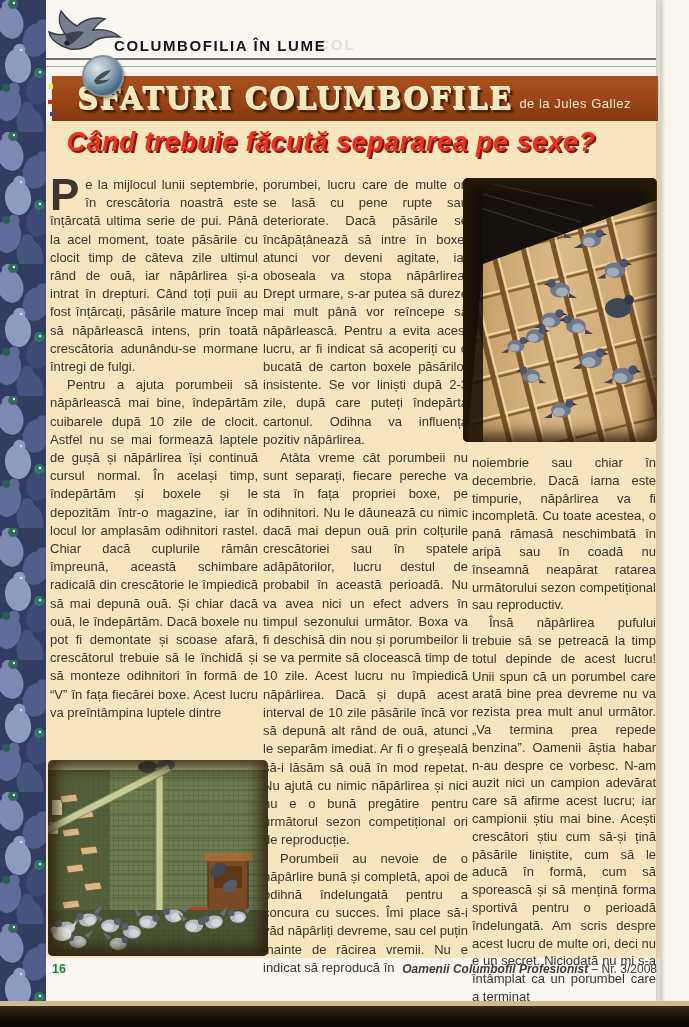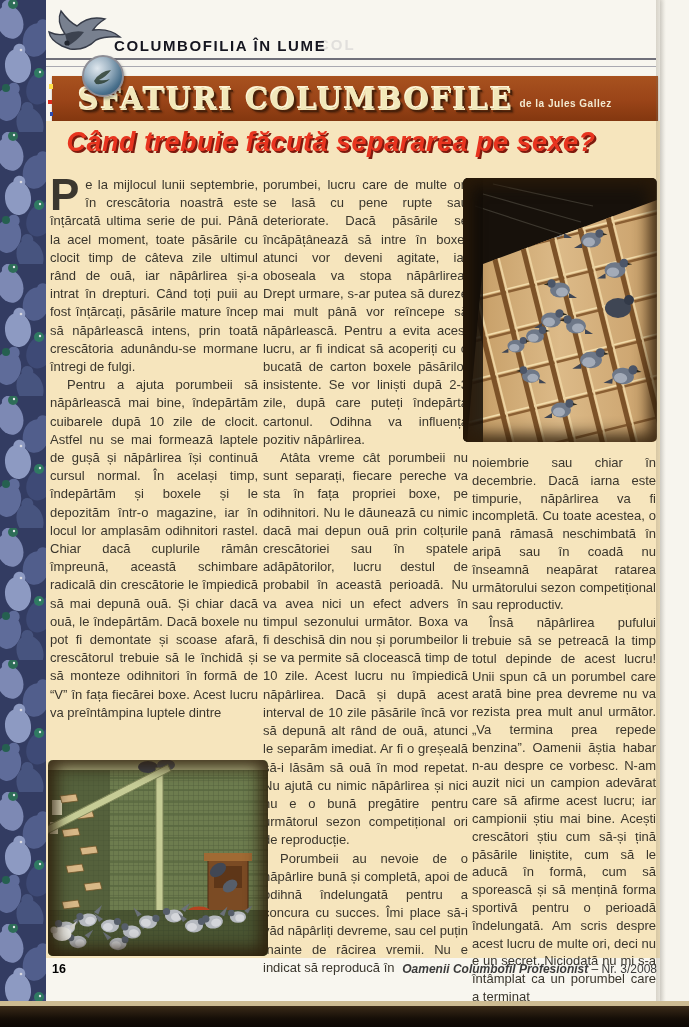--- a/index.html
+++ b/index.html
@@ -22,21 +22,21 @@
   .globe{left:82px;top:55px;width:38px;height:38px;border-radius:50%;
          background:radial-gradient(circle at 35% 30%,#dfe7ee 0%,#9fb4c4 35%,#49708c 70%,#27425c 100%);
          border:2px solid #8d8d95;box-shadow:1px 2px 3px rgba(0,0,0,.35);z-index:5;}
   .globe svg{width:100%;height:100%;}
 
   
   .banner{left:52px;top:76px;width:606px;height:45px;background:linear-gradient(180deg,#a8521f 0%,#9a4418 55%,#83370f 100%);
           display:flex;align-items:center;padding-left:26px;box-sizing:border-box;box-shadow:0 1px 2px rgba(0,0,0,.25);}
   .banner-title{font-family:"DejaVu Serif",serif;font-weight:bold;font-size:29px;letter-spacing:1.5px;color:#f2e8ba;
                 text-shadow:-1px -1px 0 #fdf6d8,2px 2px 0 #49210a,3px 3px 2px rgba(0,0,0,.4);transform:scaleY(1.05);}
-  .banner-byline{font-size:10px;font-weight:bold;color:#f3ead0;margin-left:6px;margin-top:10px;letter-spacing:.5px;}
+  .banner-byline{font-size:13px;font-weight:normal;color:#f3ead0;margin-left:6px;margin-top:10px;letter-spacing:.5px;}
   .speck1{left:49px;top:84px;width:4px;height:5px;background:#ffe14a;}
   .speck2{left:48px;top:100px;width:4px;height:4px;background:#d92a1d;}
   .speck3{left:50px;top:112px;width:3px;height:4px;background:#2a4ab0;}
 
   
   .panel{left:46px;top:121px;width:614px;height:837px;background:#f6e5bd;}
   .article-title{left:46px;top:127px;width:570px;text-align:center;font-size:27px;font-weight:bold;font-style:italic;
                  color:#e8341f;letter-spacing:.5px;text-shadow:2px 2px 0 #7e1a0e;}
 
   
@@ -50,21 +50,21 @@
   .quote-italic{}
 
   
   .photo{border-radius:5px;overflow:hidden;}
   .photo svg{display:block;}
   .vig{position:absolute;inset:0;box-shadow:inset 0 0 15px 8px rgba(43,27,9,.88);border-radius:5px;pointer-events:none;}
   .photo-nest{left:463px;top:178px;width:194px;height:264px;}
   .photo-aviary{left:48px;top:760px;width:220px;height:196px;}
 
   
-  .page-number{left:52px;top:962px;font-size:12.5px;font-weight:bold;color:#000000;}
+  .page-number{left:52px;top:962px;font-size:12.5px;font-weight:bold;color:#15803d;}
   .citation{right:32px;top:962px;font-size:12px;color:#3a3a3a;}
   .citation .mag{font-weight:bold;font-style:italic;}
   .bottom-line{left:0;top:1001px;width:689px;height:5px;background:#cdbb92;}
   .bottom-bar{left:0;top:1006px;width:689px;height:21px;background:linear-gradient(180deg,#3a2a18,#150e07 60%,#0d0804);}
 </style>
 </head>
 <body>
 
 <div class="abs sheet"></div>
 

